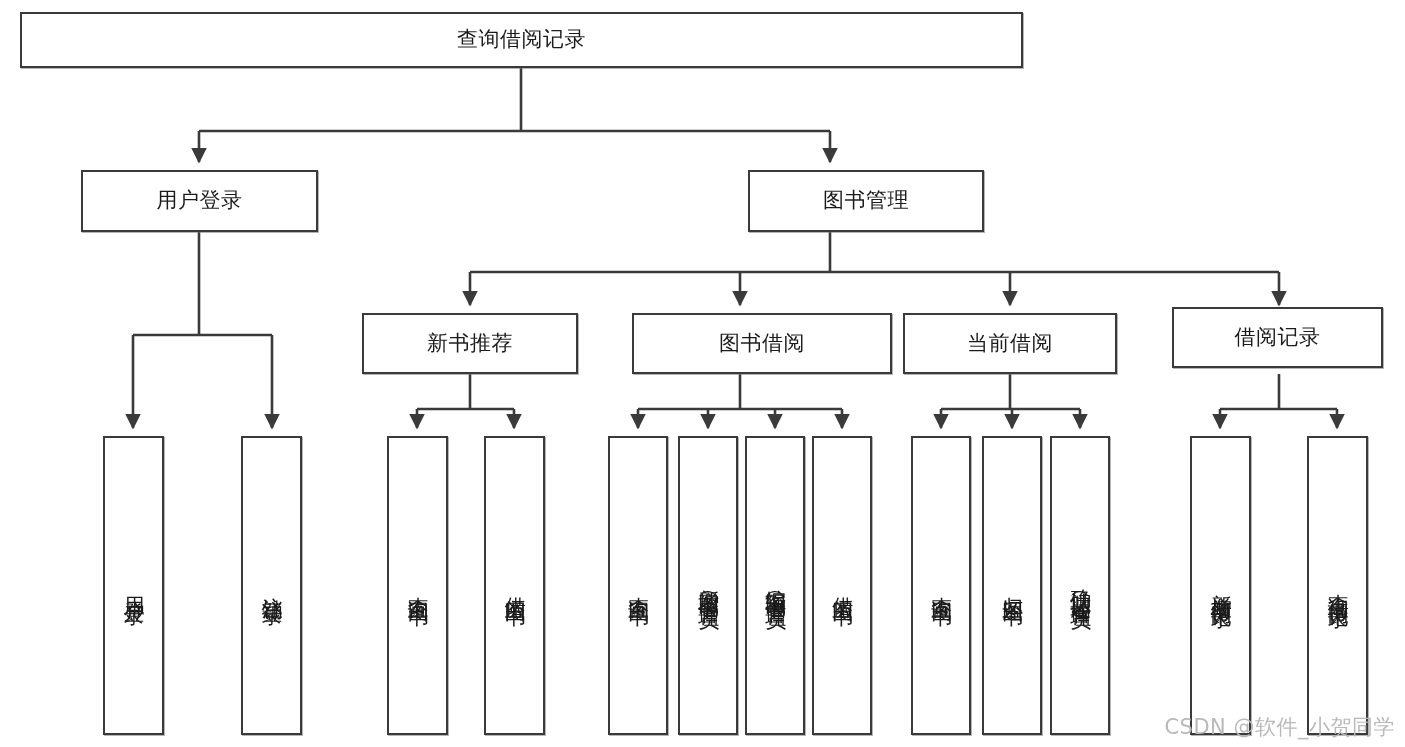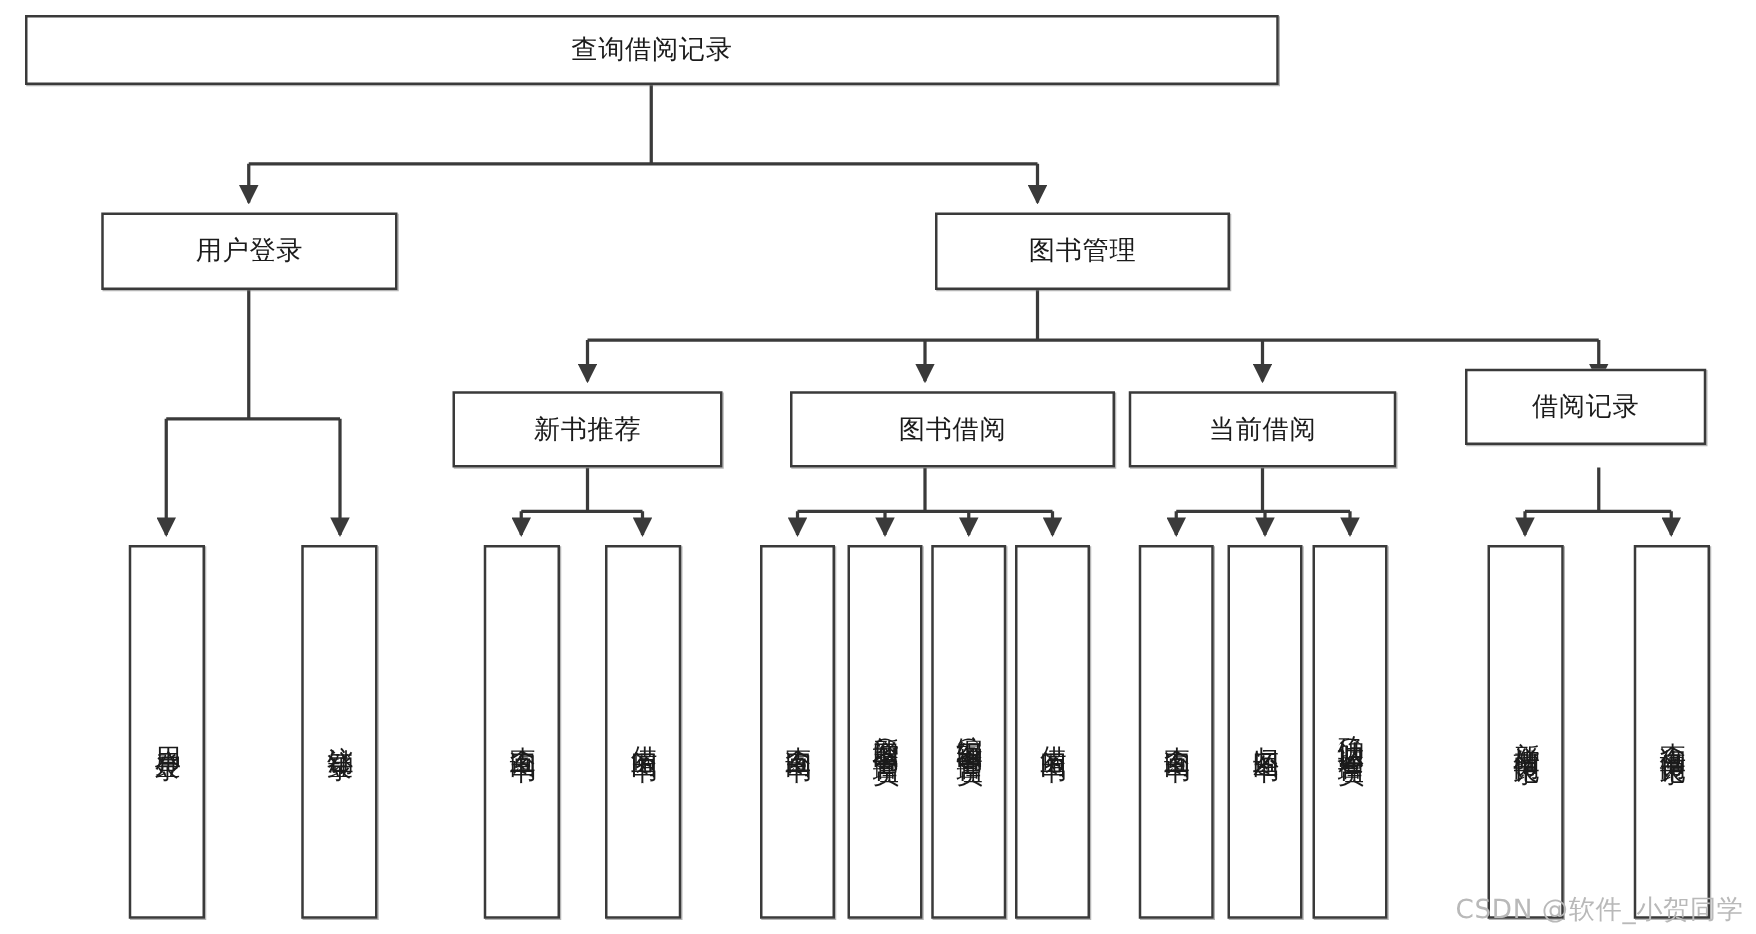--- a/index.html
+++ b/index.html
@@ -138,21 +138,21 @@
   </div>
 
   <div class="node h" style="left:632px; top:313px; width:260px; height:61px;">
     <span>图书借阅</span>
   </div>
 
   <div class="node h" style="left:903px; top:313px; width:214px; height:61px;align-items:center;">
     <span>当前借阅</span>
   </div>
 
-  <div class="node h" style="left:1172px; top:295px; width:193px; height:61px;">
+  <div class="node h" style="left:1172px; top:307px; width:211px; height:61px;">
     <span>借阅记录</span>
   </div>
 
   <div class="node v" style="left:103px; top:436px; width:61px; height:299px;">
     <span class="vtxt">用户登录</span>
   </div>
 
   <div class="node v" style="left:241px; top:436px; width:61px; height:299px;">
     <span class="vtxt">注销登录</span>
   </div>

